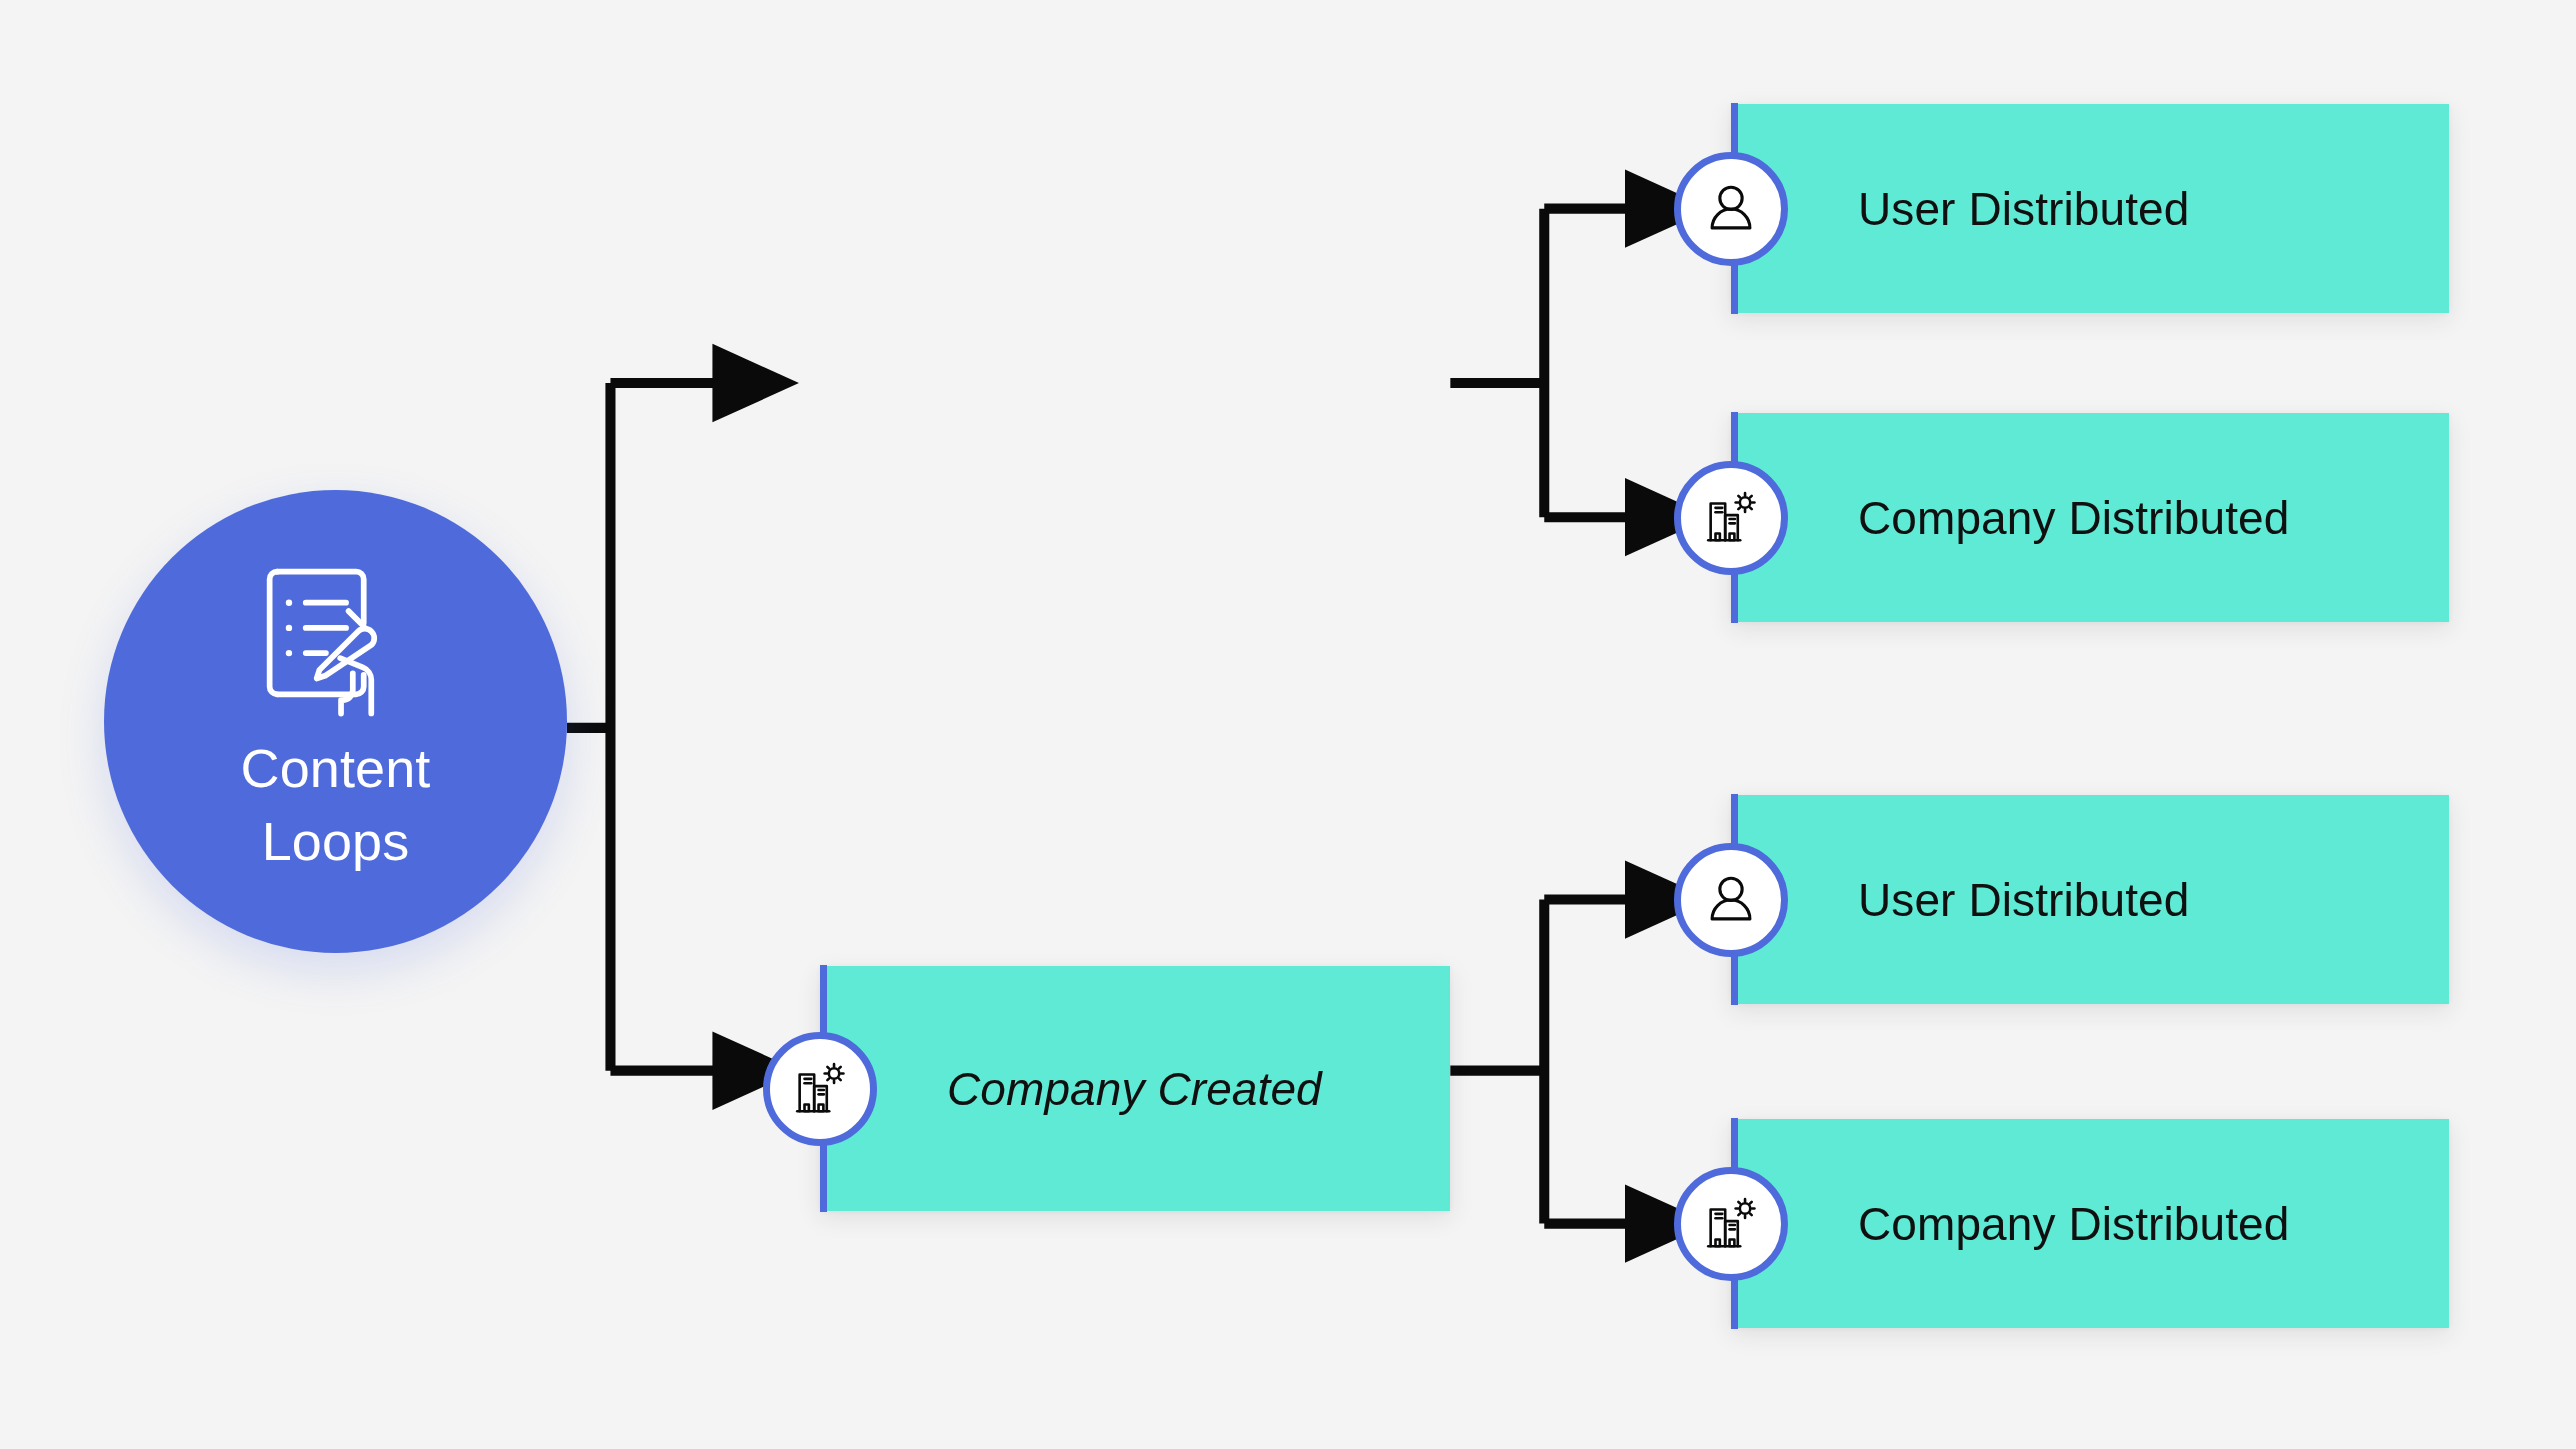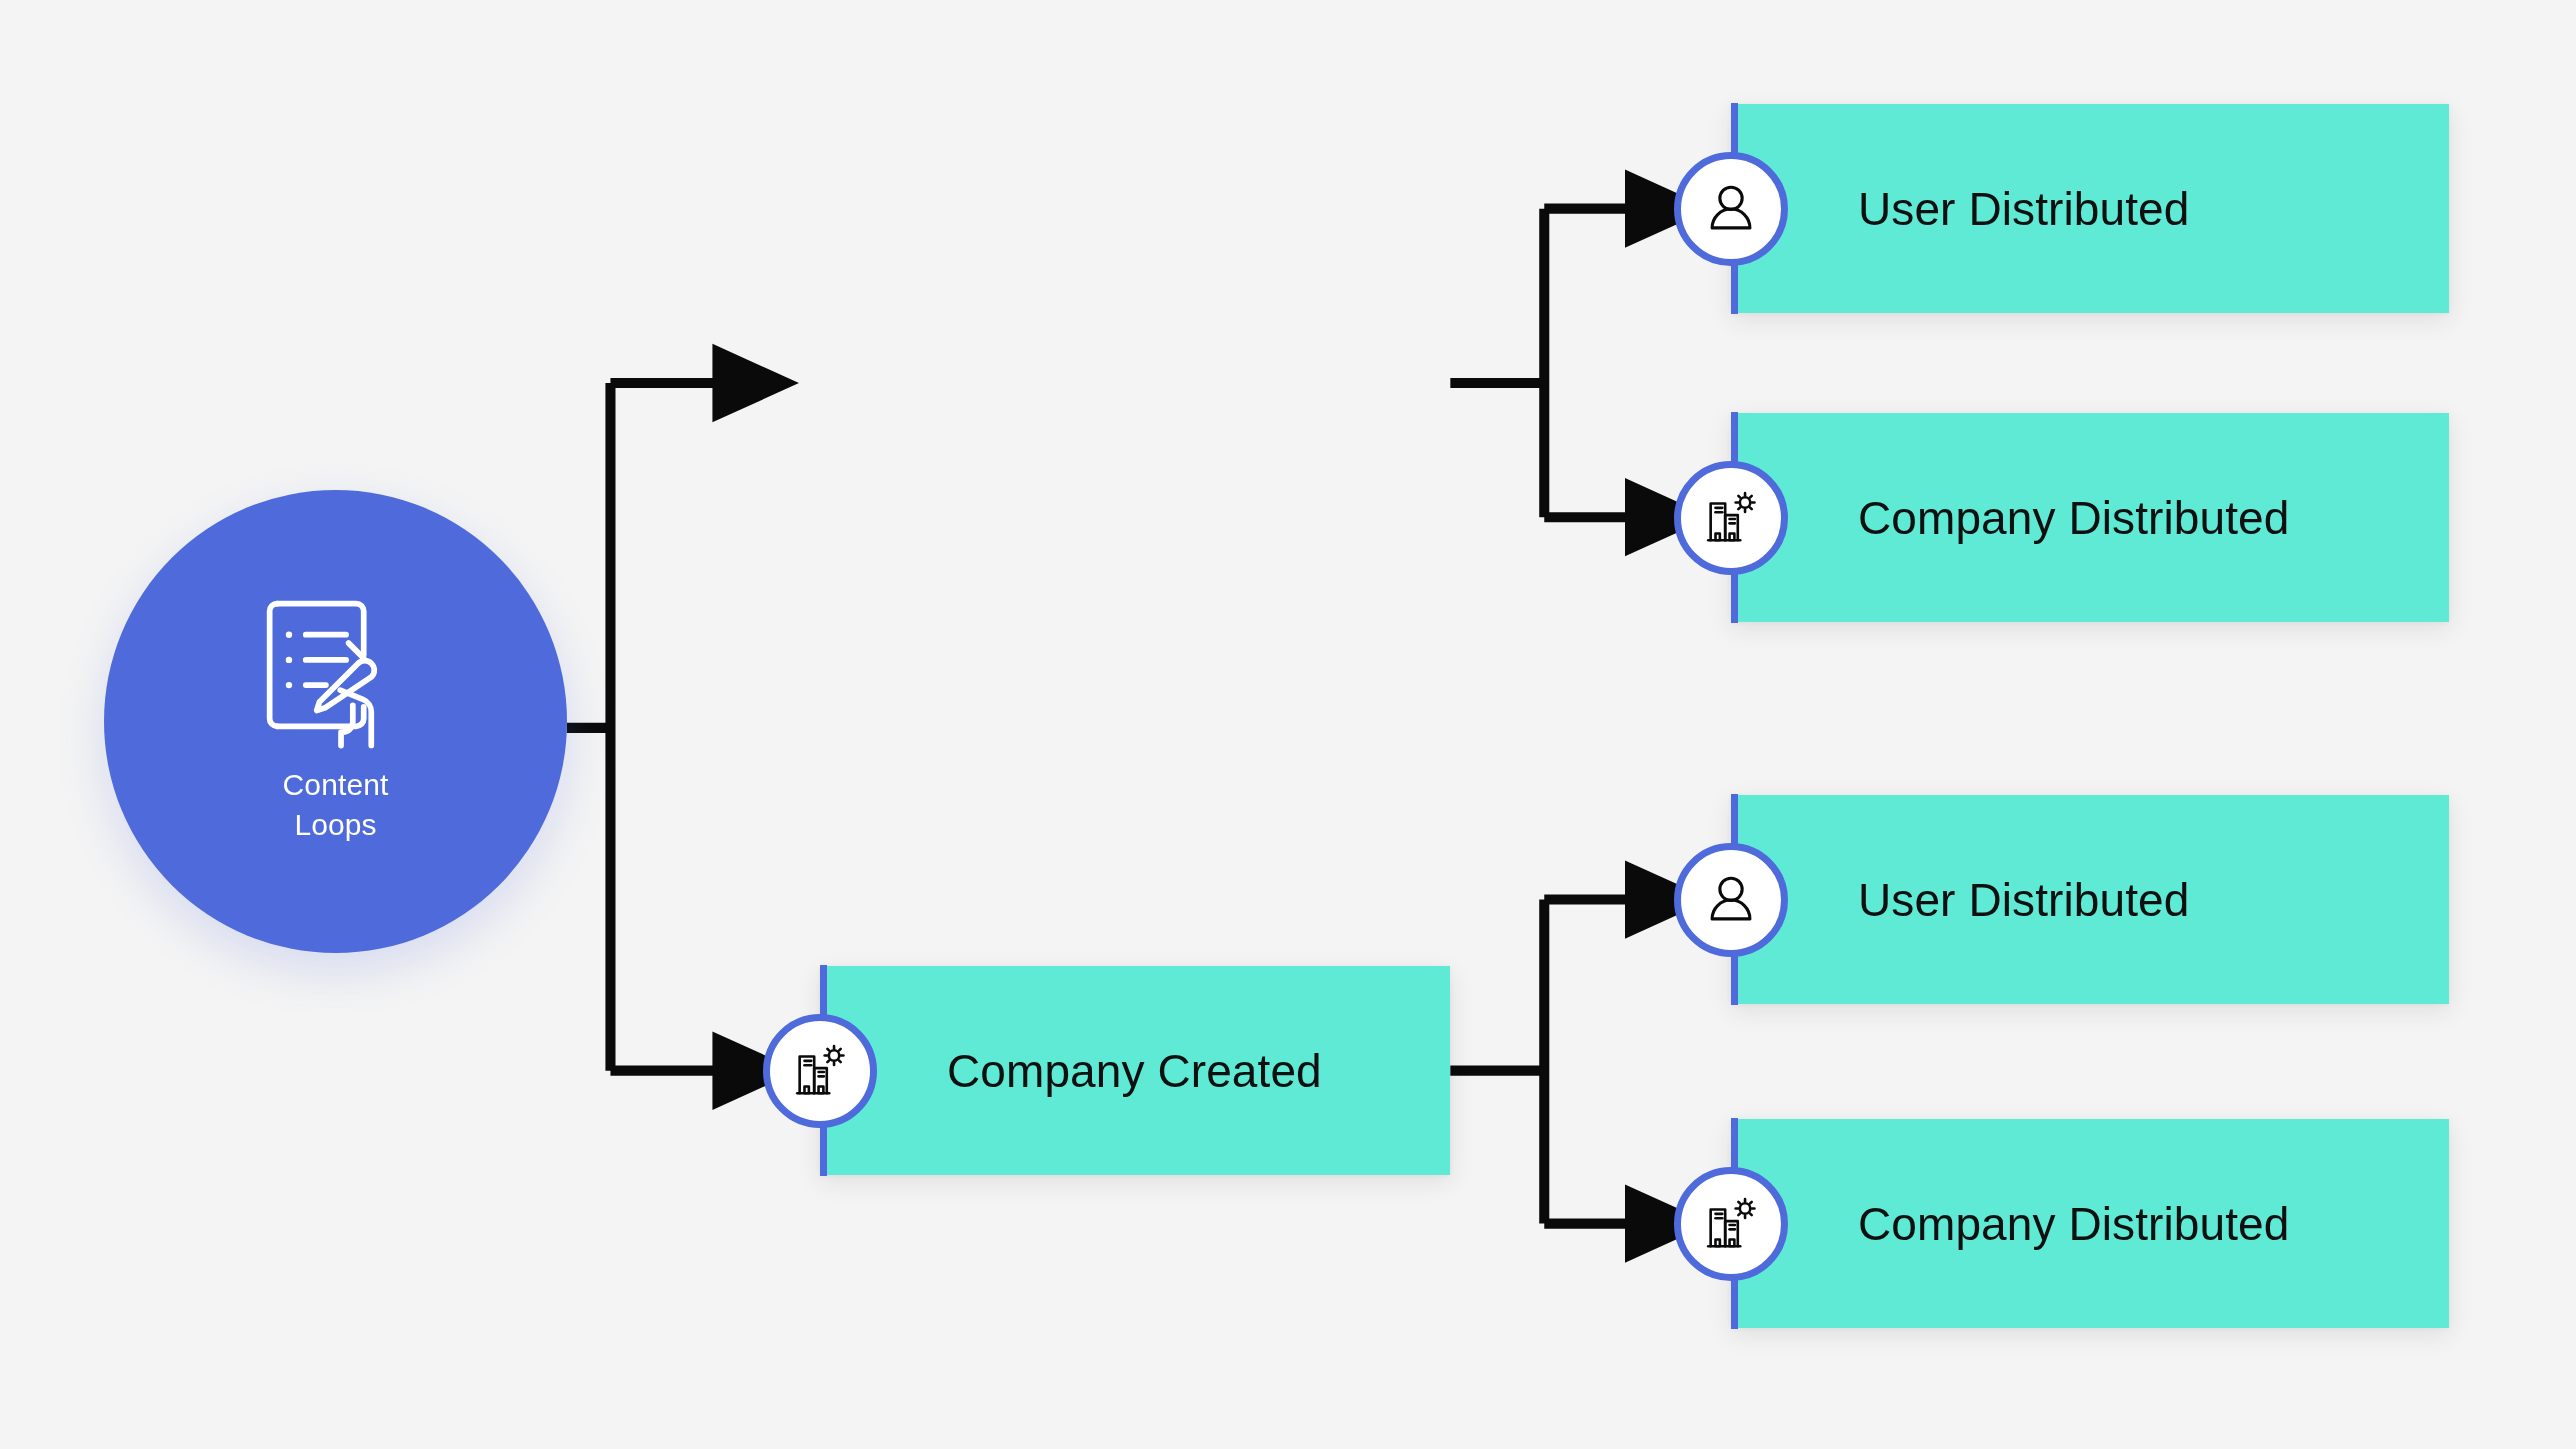--- a/index.html
+++ b/index.html
@@ -23,21 +23,21 @@
     border-radius:50%;
     background:#4F6BDB;
     box-shadow:0 17.4px 47px rgba(79,107,219,0.18);
     display:flex;flex-direction:column;
     align-items:center;justify-content:center;
     z-index:3;
   }
   .root-icon{width:168px;height:168px;margin-top:-12px;}
   .root-label{
     color:#ffffff;
-    font-size:30px;
+    font-size:54px;
     line-height:1.34;
     text-align:center;
     letter-spacing:0.1px;
     margin-top:10.7px;
     white-space:pre-line;
   }
 
   
   .card{
     position:absolute;
@@ -71,21 +71,21 @@
     left:127px;
     font-size:46px;
     color:#101010;
     letter-spacing:0.1px;
     white-space:nowrap;
     z-index:2;
   }
 
   
   #node-user-created      {left:820px;top:278px; width:630px;height:209px;}
-  #node-company-created   {left:820px;top:966px;width:630px;height:209px;}
+  #node-company-created   {left:820px;top:966px;width:630px;height:245px;font-style:italic;}
   #node-user-dist-1       {left:1731px;top:104px; width:718px;height:209px;}
   #node-company-dist-1    {left:1731px;top:413px; width:718px;height:209px;}
   #node-user-dist-2       {left:1731px;top:795px;width:718px;height:209px;}
   #node-company-dist-2    {left:1731px;top:1119px;width:718px;height:209px;}
 </style>
 </head>
 <body>
 
 <div id="stage">
 

